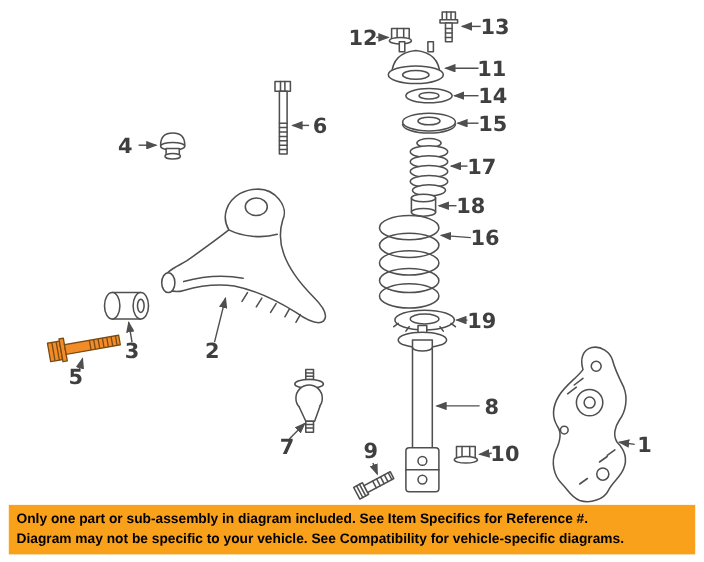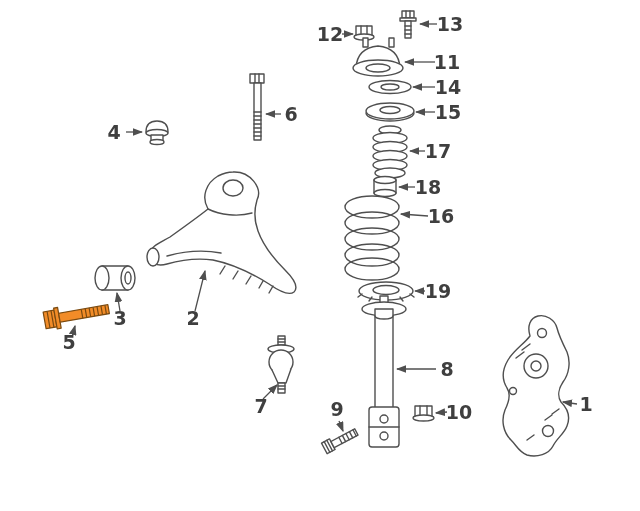--- a/index.html
+++ b/index.html
@@ -214,14 +214,18 @@
       <text class="lbl" x="450" y="31">13</text>
       <text class="lbl" x="448" y="94">14</text>
       <text class="lbl" x="448" y="119">15</text>
       <text class="lbl" x="441" y="223">16</text>
       <text class="lbl" x="438" y="158">17</text>
       <text class="lbl" x="428" y="194">18</text>
       <text class="lbl" x="438" y="298">19</text>
     </g>
   </svg>
 
+  <div class="banner">
+    <div>Only one part or sub-assembly in diagram included. See Item Specifics for Reference #.</div>
+    <div>Diagram may not be specific to your vehicle. See Compatibility for vehicle-specific diagrams.</div>
+  </div>
 
 </div>
 
 </body></html>

